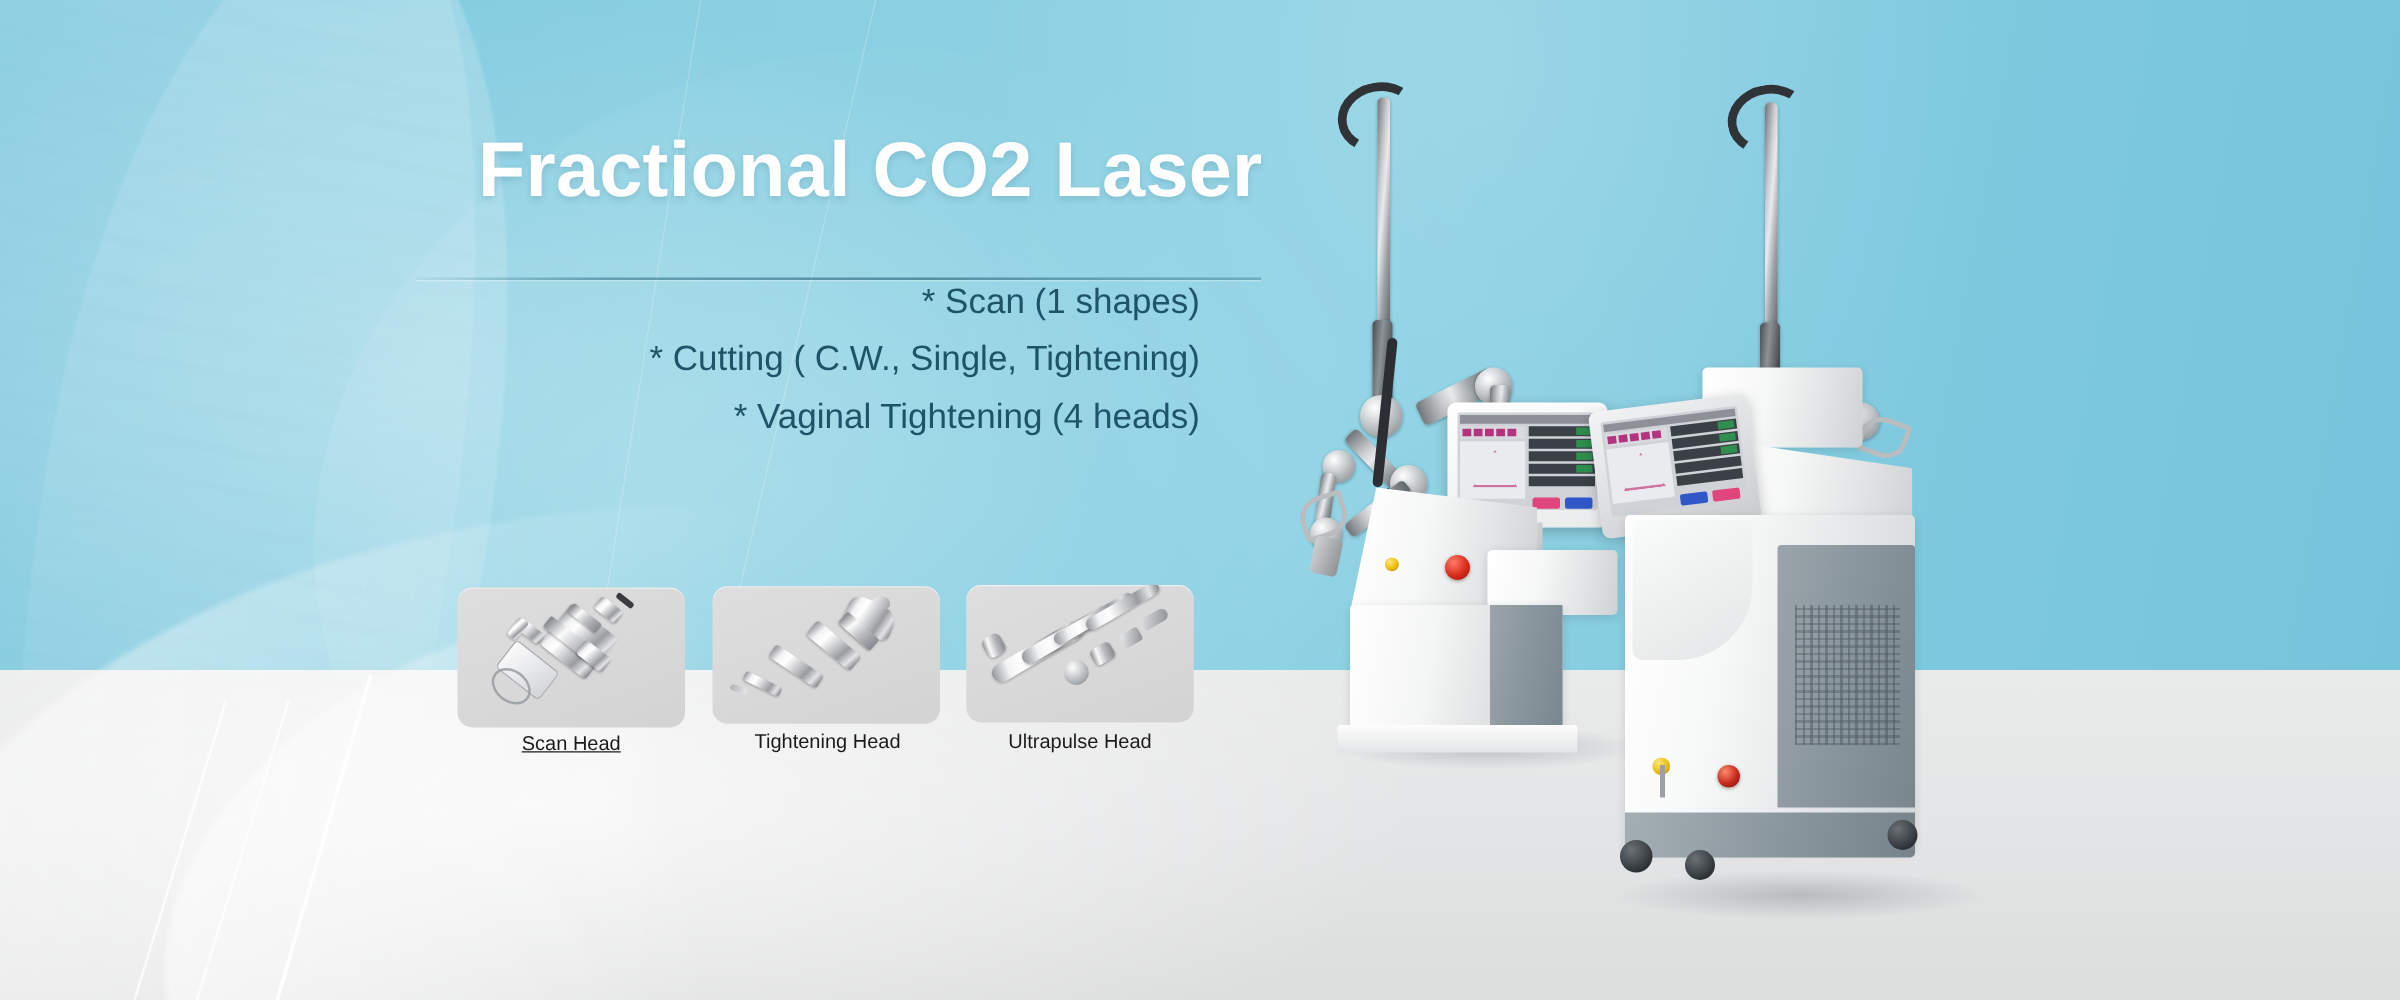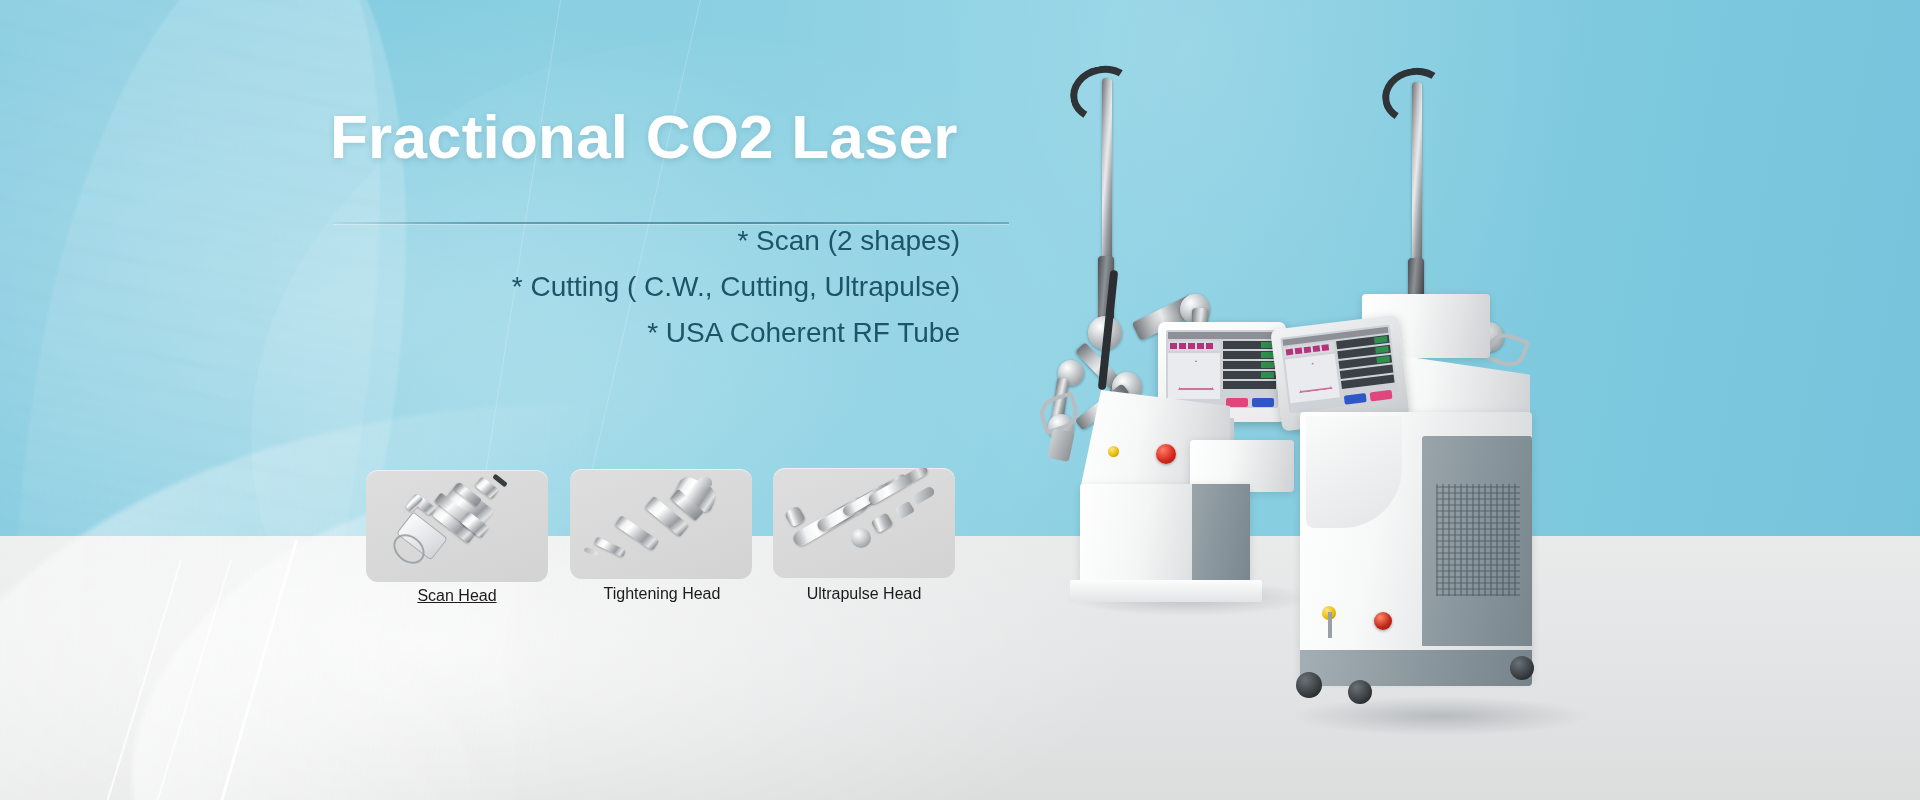--- a/index.html
+++ b/index.html
@@ -45,21 +45,21 @@
     border-radius:48% 52% 40% 60%/55% 45% 55% 45%;
     transform:rotate(-16deg);filter:blur(2px);}
   .sw5{left:120px;top:505px;width:620px;height:420px;
     background:linear-gradient(120deg,rgba(255,255,255,.6),rgba(255,255,255,0) 65%);
     border-radius:50%;transform:rotate(-22deg);filter:blur(2px);}
   .hairline{position:absolute;background:rgba(255,255,255,.22);}
 
   
   .headline{
     position:absolute;left:330px;top:104px;width:680px;
-    text-align:left;
+    text-align:right;
     font-size:62px;font-weight:bold;color:#ffffff;
     letter-spacing:.2px;line-height:1.05;
     text-shadow:0 2px 6px rgba(40,90,110,.18);
   }
   .rule{
     position:absolute;left:333px;top:222px;width:676px;height:2px;
     background:linear-gradient(90deg,rgba(58,120,140,.05) 0%,rgba(48,110,132,.55) 22%,rgba(40,100,122,.62) 60%,rgba(48,112,134,.40) 100%);
     box-shadow:0 1px 0 rgba(255,255,255,.32);
   }
 
@@ -178,23 +178,23 @@
   <div class="swoosh sw4"></div>
   <div class="swoosh sw5"></div>
   <div class="hairline" style="left:180px;top:560px;width:2px;height:260px;background:rgba(255,255,255,.8);transform:rotate(17deg);transform-origin:top;"></div>
   <div class="hairline" style="left:230px;top:560px;width:2px;height:260px;background:rgba(255,255,255,.7);transform:rotate(17deg);transform-origin:top;"></div>
   <div class="hairline" style="left:295px;top:540px;width:3px;height:280px;background:rgba(255,255,255,.85);transform:rotate(16deg);transform-origin:top;"></div>
 
   <div class="headline">Fractional CO2 Laser</div>
   <div class="rule"></div>
 
   <div class="bullets">
-    <div class="bullet">* Scan (2 shapes)</div>
-    <div class="bullet">* Cutting ( C.W., Cutting, Ultrapulse)</div>
-    <div class="bullet">* USA Coherent RF Tube</div>
+    <div class="bullet">* Scan (1 shapes)</div>
+    <div class="bullet">* Cutting ( C.W., Single, Tightening)</div>
+    <div class="bullet">* Vaginal Tightening (4 heads)</div>
   </div>
 
   <div class="cards">
 
     <div class="card c1">
       <div style="position:absolute;left:0;top:0;width:182px;height:112px;">
         <div class="metal mbar" style="left:74px;top:22px;width:46px;height:42px;transform:rotate(38deg);"></div>
         <div class="metal mring" style="left:66px;top:38px;width:54px;height:11px;transform:rotate(38deg);"></div>
         <div class="metal mring" style="left:88px;top:20px;width:28px;height:9px;transform:rotate(38deg);"></div>
         <div class="metal mbar" style="left:110px;top:12px;width:22px;height:12px;transform:rotate(38deg);"></div>

